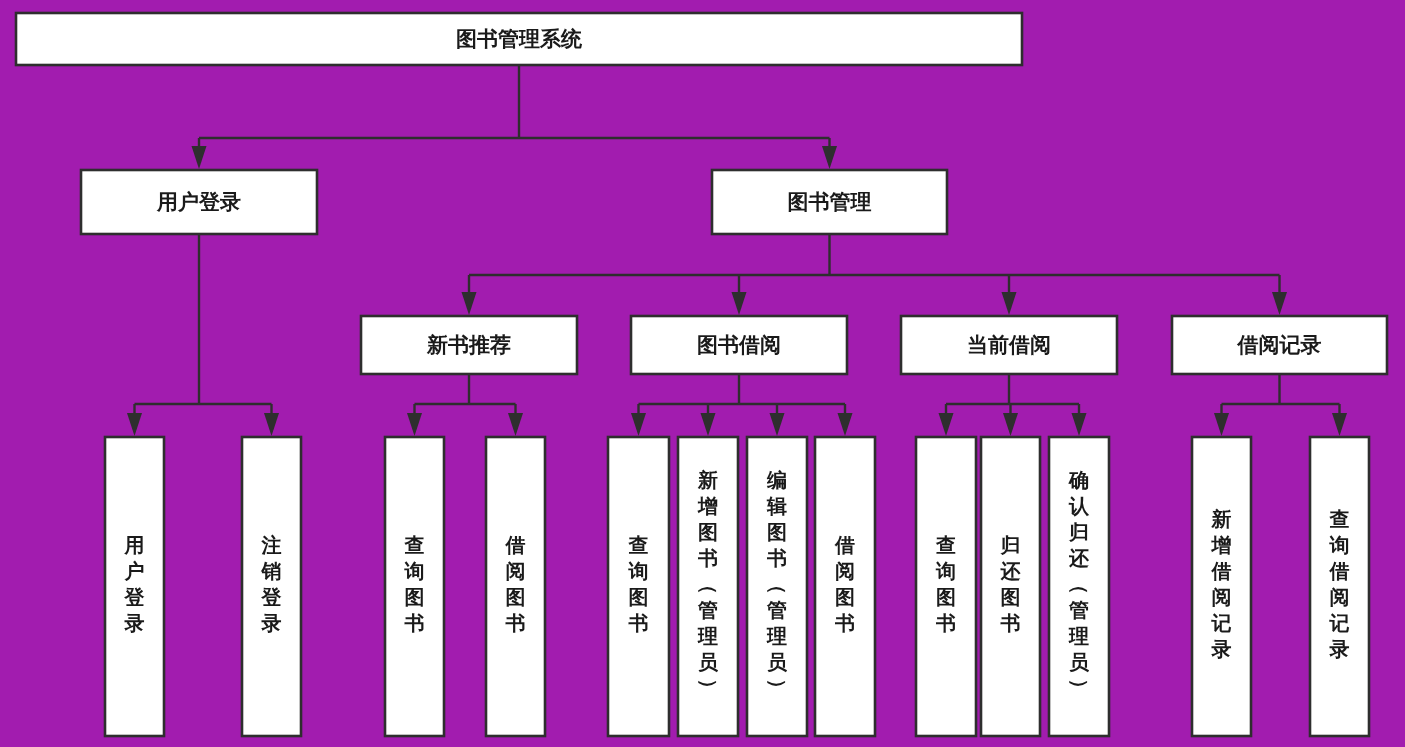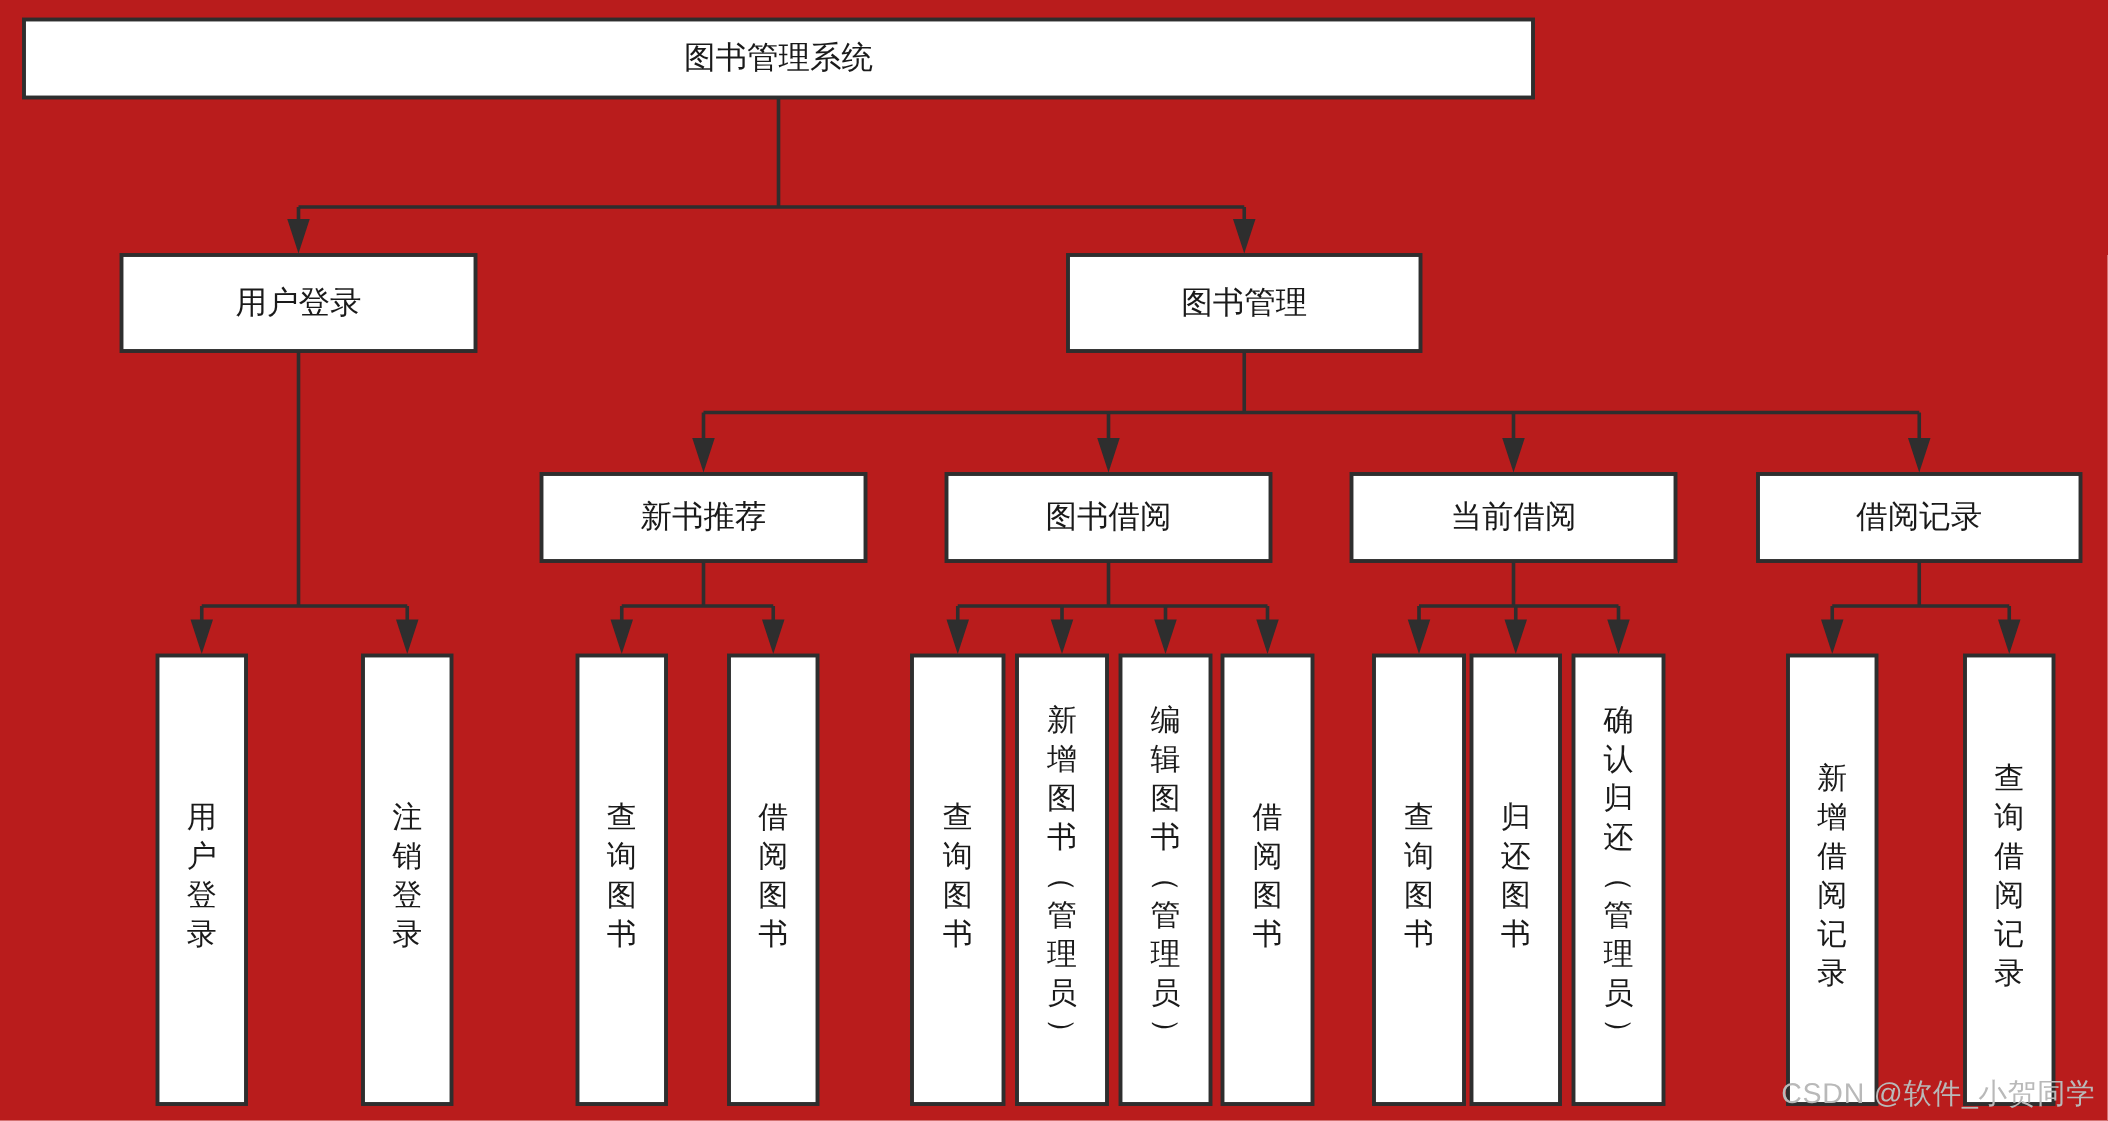--- a/index.html
+++ b/index.html
@@ -10,21 +10,22 @@
   body {
     width: 1405px;
     height: 747px;
     overflow: hidden;
     font-family: "Liberation Sans", "DejaVu Sans", sans-serif;
   }
   #diagram-root {
     position: relative;
     width: 1405px;
     height: 747px;
-    background: #b91c1c;
+    background: #a21caf;
+    font-weight: bold;
   }
   svg.flow {
     position: absolute;
     left: 0;
     top: 0;
     width: 1405px;
     height: 747px;
     display: block;
   }
   .node-rect {
@@ -260,14 +261,13 @@
           <rect class="node-rect" x="1310" y="437" width="59" height="299"></rect>
           <text class="node-label-v" x="1339.5" y="525.5">查</text>
           <text class="node-label-v" x="1339.5" y="551.5">询</text>
           <text class="node-label-v" x="1339.5" y="577.5">借</text>
           <text class="node-label-v" x="1339.5" y="603.5">阅</text>
           <text class="node-label-v" x="1339.5" y="629.5">记</text>
           <text class="node-label-v" x="1339.5" y="655.5">录</text>
         </g>
       </g>
   </svg>
-  <div class="watermark">CSDN @软件_小贺同学</div>
 </div>
 
 </body></html>

